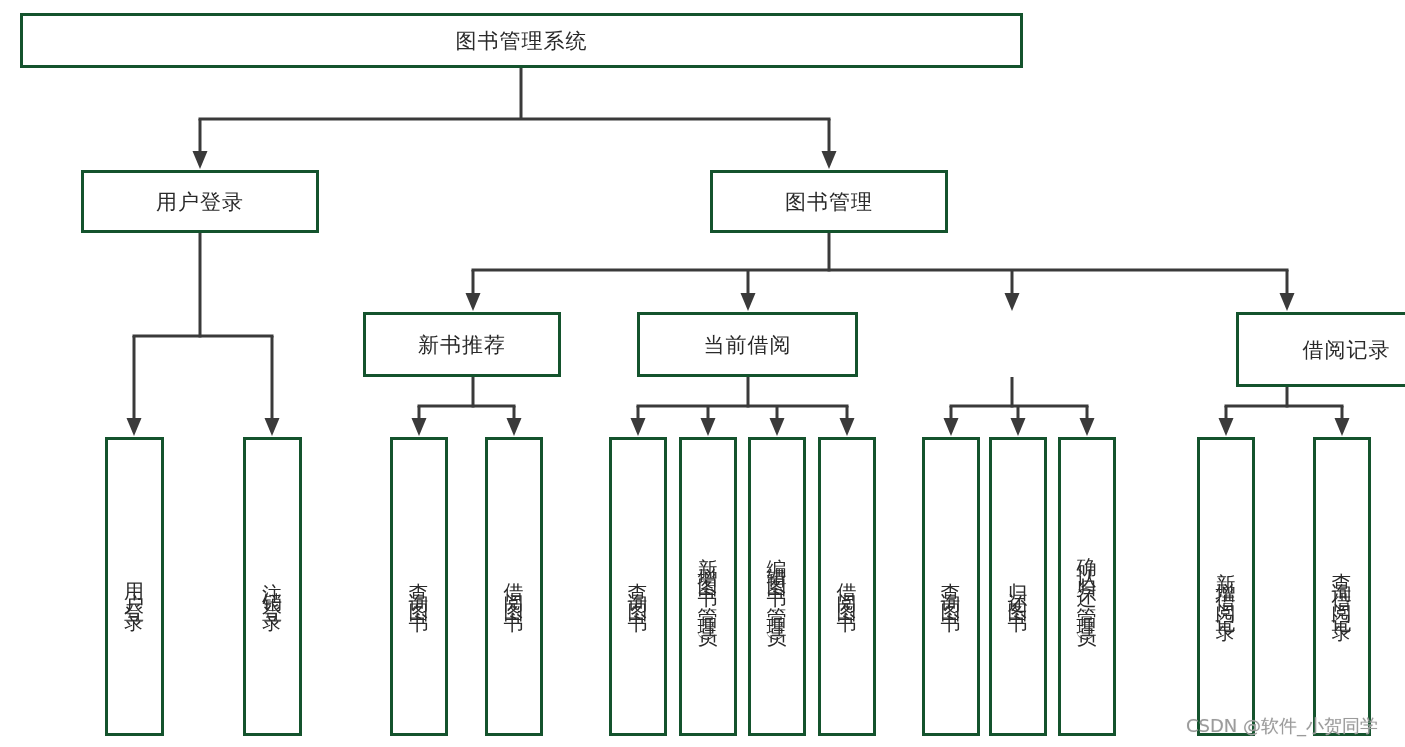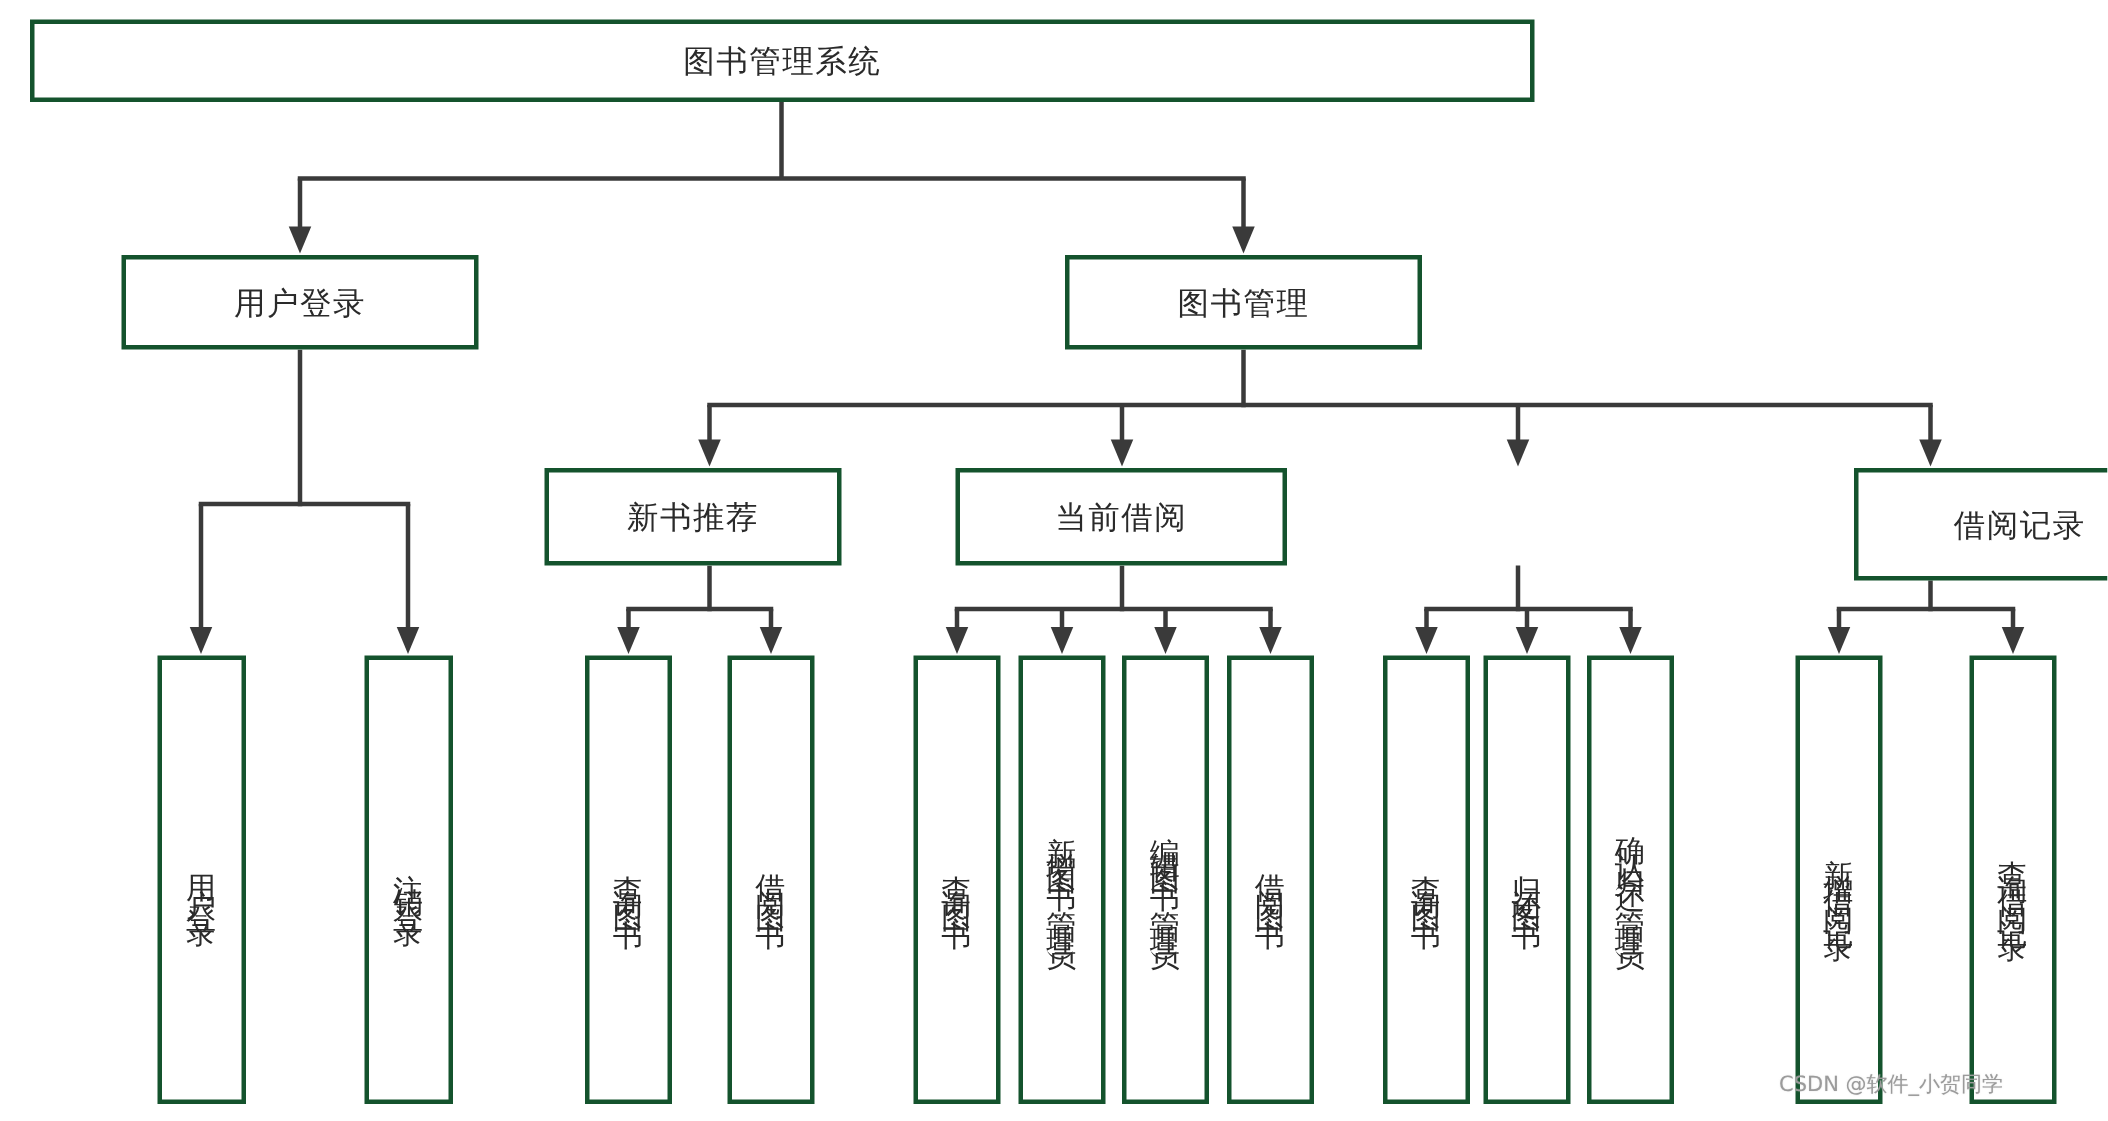--- a/index.html
+++ b/index.html
@@ -43,21 +43,21 @@
     font-size: 20px;
     letter-spacing: 10px;
     line-height: 1;
     color: #2a2a2a;
   }
   .watermark {
     position: absolute;
     left: 1186px;
     top: 714px;
     z-index: 3;
-    font-size: 14px;
+    font-size: 18px;
     color: #9b9b9b;
     white-space: nowrap;
     text-shadow: 0 0 1px rgba(190,190,190,0.6);
   }
 </style>
 </head>
 <body>
 
 <div class="canvas">
 

